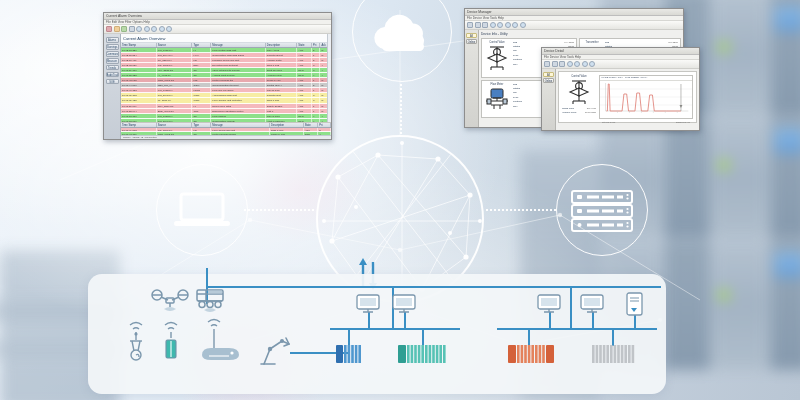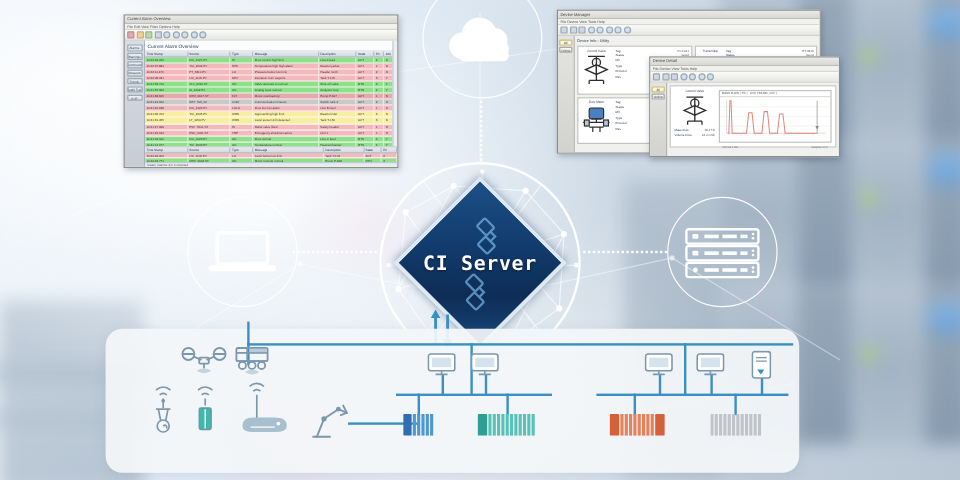--- a/index.html
+++ b/index.html
@@ -341,35 +341,20 @@
         <circle cx="84" cy="6" r="2"></circle>
           <circle cx="6" cy="84" r="2"></circle>
         <circle cx="162" cy="84" r="2"></circle>
           <circle cx="84" cy="162" r="2"></circle>
         <circle cx="38" cy="70" r="2"></circle>
           <circle cx="132" cy="96" r="2"></circle>
       </g>
     </svg>
   </div>
 
-  <div class="diamond-wrap">
-    <div class="diamond">
-      <svg width="100%" height="100%" viewBox="0 0 102 102" style="position:absolute;inset:0;">
-        <g stroke="#6fa7da" stroke-width="2" fill="none" opacity=".8">
-          <rect x="26" y="20" width="12" height="10" rx="1.5"></rect>
-          <rect x="38" y="31" width="12" height="10" rx="1.5"></rect>
-          <path d="M38,25 L44,25 L44,31"></path>
-          <rect x="54" y="62" width="12" height="10" rx="1.5"></rect>
-          <rect x="66" y="73" width="12" height="10" rx="1.5"></rect>
-          <path d="M66,67 L72,67 L72,73"></path>
-        </g>
-      </svg>
-    </div>
-    <div class="diamond-label">CI Server</div>
-  </div>
 
   <svg style="position:absolute;left:348px;top:250px;" width="40" height="40">
     <g stroke="#3a8fc4" stroke-width="2.4" fill="none">
       <path d="M15,36 L15,12"></path>
         <path d="M25,12 L25,36"></path>
     </g>
     <path d="M15,8 l-4,7 l8,0 z" fill="#3a8fc4"></path>
     <path d="M25,40 l-4,-7 l8,0 z" fill="#3a8fc4"></path>
   </svg>
 

